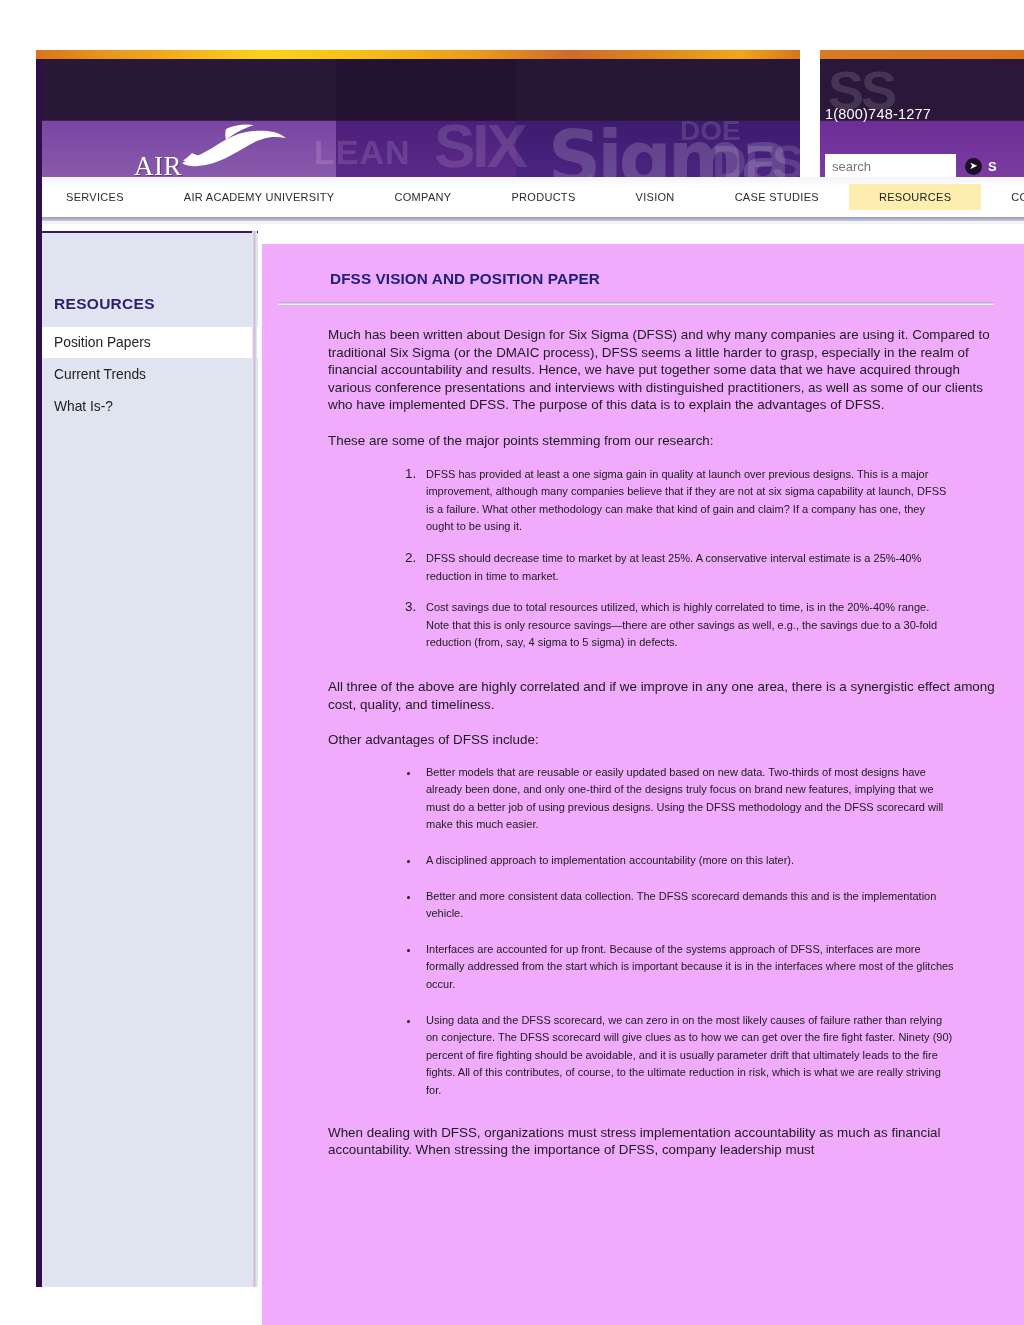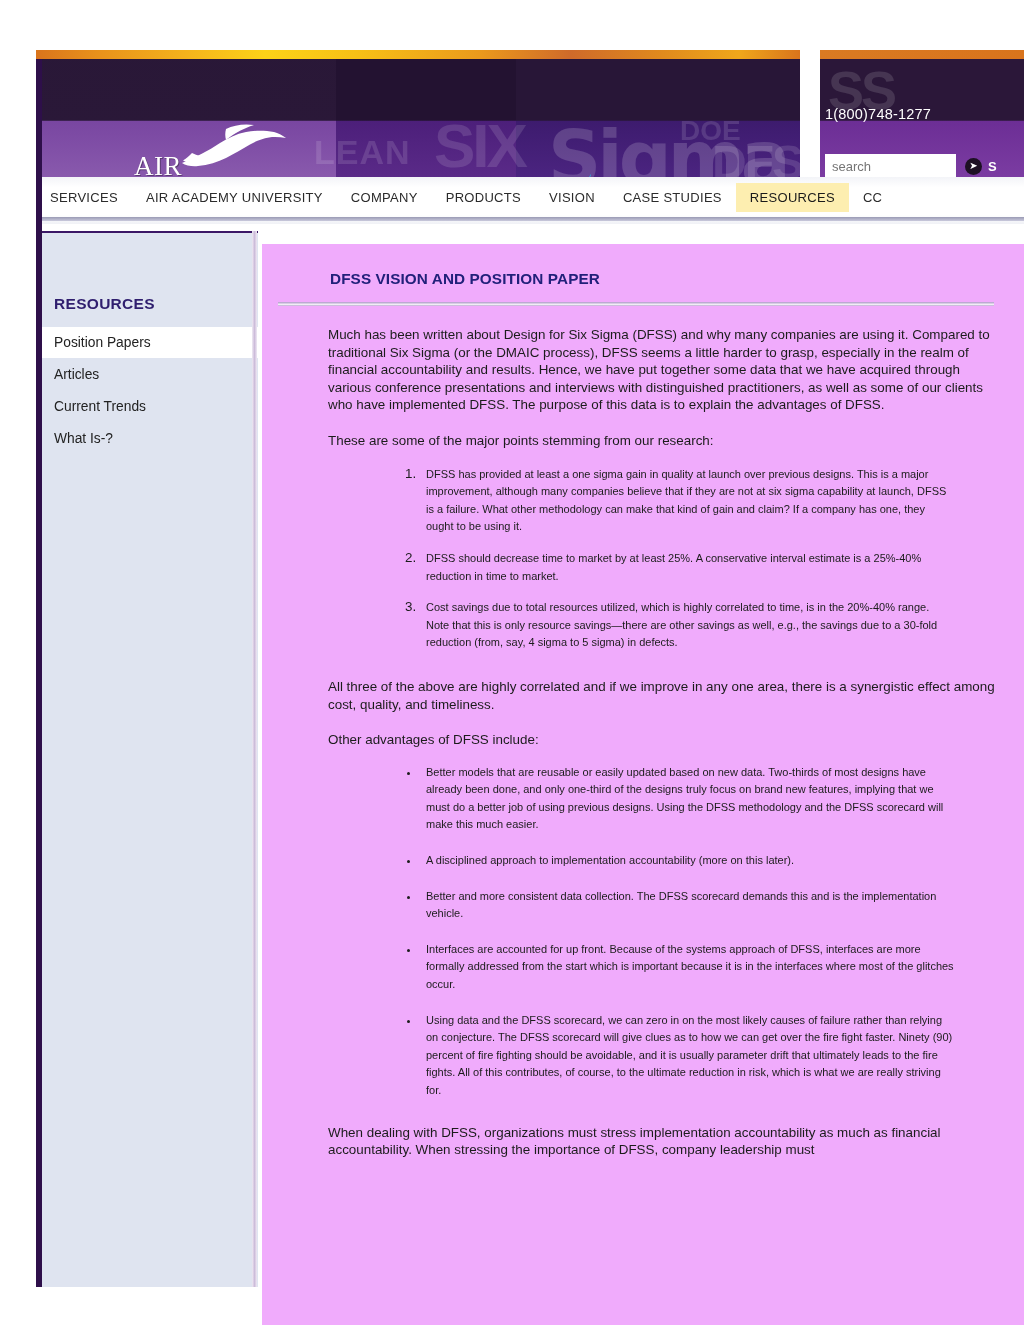--- a/index.html
+++ b/index.html
@@ -189,23 +189,23 @@
     background: linear-gradient(to bottom, #f3f4f8 0%, #ffffff 22%, #ffffff 80%, #f0f1f6 100%);
     z-index: 3;
   }
   .nav-inner {
     position: absolute; left: 0; top: 0;
     height: 40px;
     display: flex; align-items: center;
     white-space: nowrap;
   }
   .nav-item {
-    font-size: 13px;
+    font-size: 11px;
     color: #2b2b2b;
-    padding: 7px 14px;
+    padding: 7px 30px;
     letter-spacing: .3px;
     cursor: pointer;
   }
   .nav-item.active {
     background: #fdeeb0;
     color: #1a1a1a;
   }
   .nav-underline {
     position: absolute; left: 0; bottom: 3px;
     width: 988px; height: 4px;
@@ -375,23 +375,20 @@
 
   <div class="left-edge"></div>
 
   <div class="sidebar">
     <div class="sidebar-title">RESOURCES</div>
     <div class="sidebar-list">
       <div class="sidebar-item active">
         <span>Position Papers</span>
       </div>
       <div class="sidebar-item">
-        <span>Articles</span>
-      </div>
-      <div class="sidebar-item">
         <span>Current Trends</span>
       </div>
       <div class="sidebar-item">
         <span>What Is-?</span>
       </div>
     </div>
   </div>
   <div class="sidebar-divider"></div>
 
   <div class="content">

